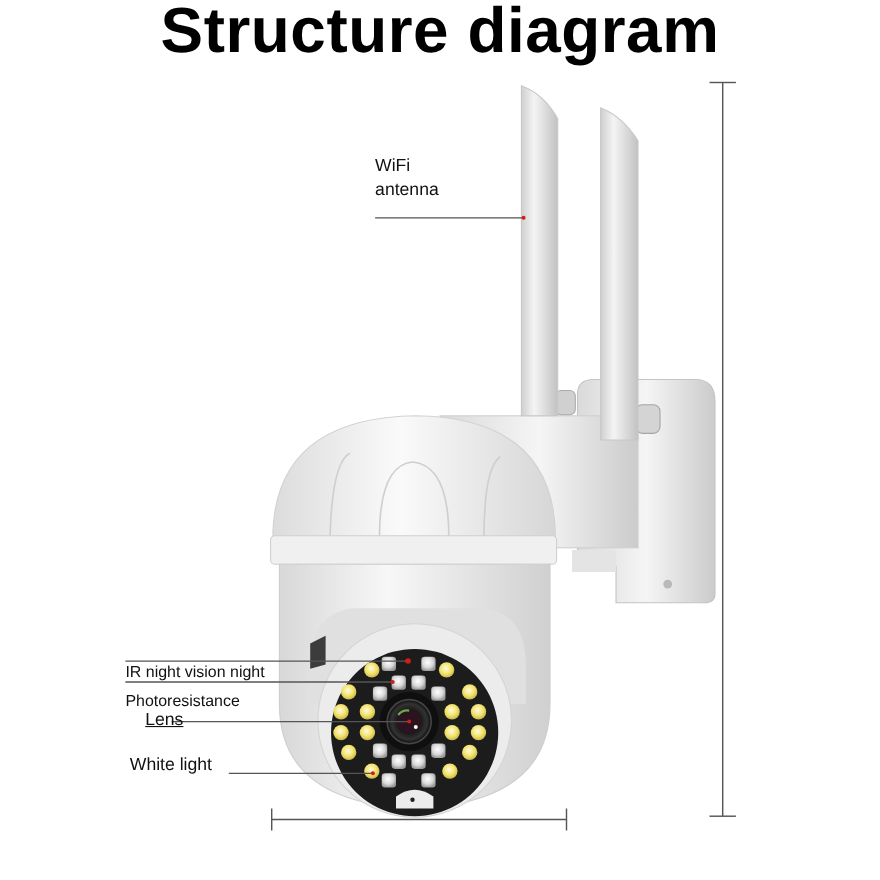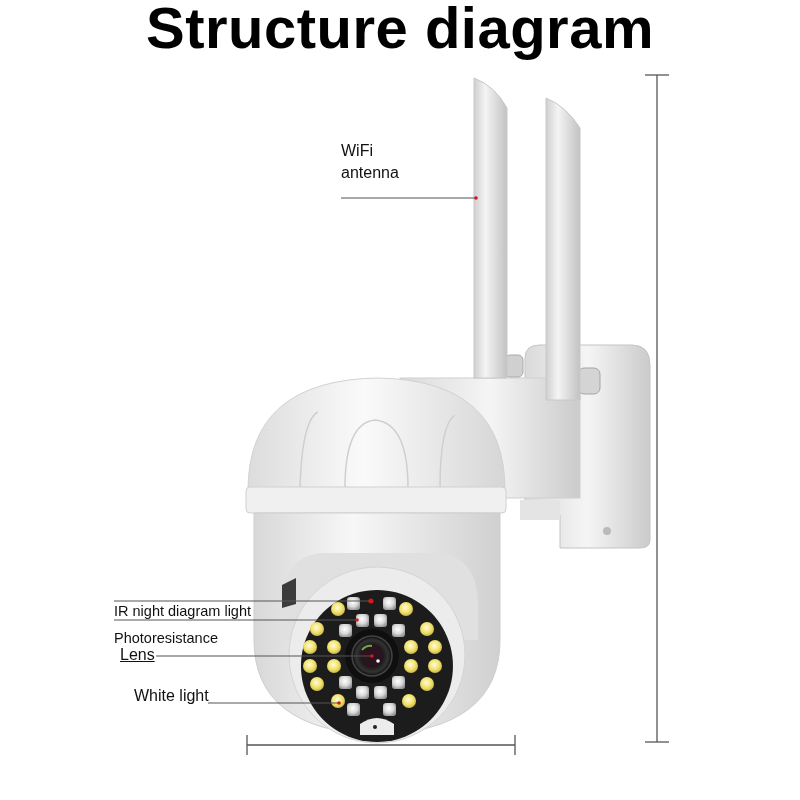--- a/index.html
+++ b/index.html
@@ -7,22 +7,22 @@
   .title {
     position: absolute; left: 0; top: -6px; width: 800px; text-align: center;
     font-family: "Liberation Sans", sans-serif; font-weight: bold; font-size: 58px; color: #000;
     letter-spacing: 0.5px;
   }
   svg.stage { position: absolute; left: 0; top: 0; }
   .lbl { position: absolute; font-family: "Liberation Sans", sans-serif; color: #111; white-space: nowrap; }
   .lbl-wifi { left: 341px; top: 140px; font-size: 16px; line-height: 22px; }
   .lbl-photo { left: 114px; top: 583px; font-size: 14.5px; margin-top: 47px; }
   .lbl-ir { left: 114px; top: 603px; font-size: 14.5px; }
-  .lbl-lens { left: 120px; top: 646px; font-size: 16px; text-decoration: underline; }
-  .lbl-white { left: 118px; top: 687px; font-size: 16px; margin-left: 16px; }
+  .lbl-lens { left: 132px; top: 646px; font-size: 16px; text-decoration: underline; }
+  .lbl-white { left: 118px; top: 687px; font-size: 16px; }
 </style>
 </head>
 <body>
 
 <div class="title">Structure diagram</div>
 
 <svg class="stage" width="800" height="800" viewBox="0 0 800 800">
   <defs>
     <linearGradient id="ant" x1="0" x2="1" y1="0" y2="0">
       <stop offset="0" stop-color="#cfcfcf"></stop>
@@ -164,15 +164,15 @@
     <line id="hcap1" stroke="#555" stroke-width="1.3" x1="645" y1="75" x2="669" y2="75"></line>
     <line id="hcap2" stroke="#555" stroke-width="1.3" x1="645" y1="742" x2="669" y2="742"></line>
   </g>
 </svg>
 
 <div class="lbl lbl-wifi">
   <div>WiFi</div>
   <div>antenna</div>
 </div>
 <div class="lbl lbl-photo">Photoresistance</div>
-<div class="lbl lbl-ir">IR night diagram light</div>
+<div class="lbl lbl-ir">IR night vision night</div>
 <div class="lbl lbl-lens">Lens</div>
 <div class="lbl lbl-white">White light</div>
 
 </body></html>

